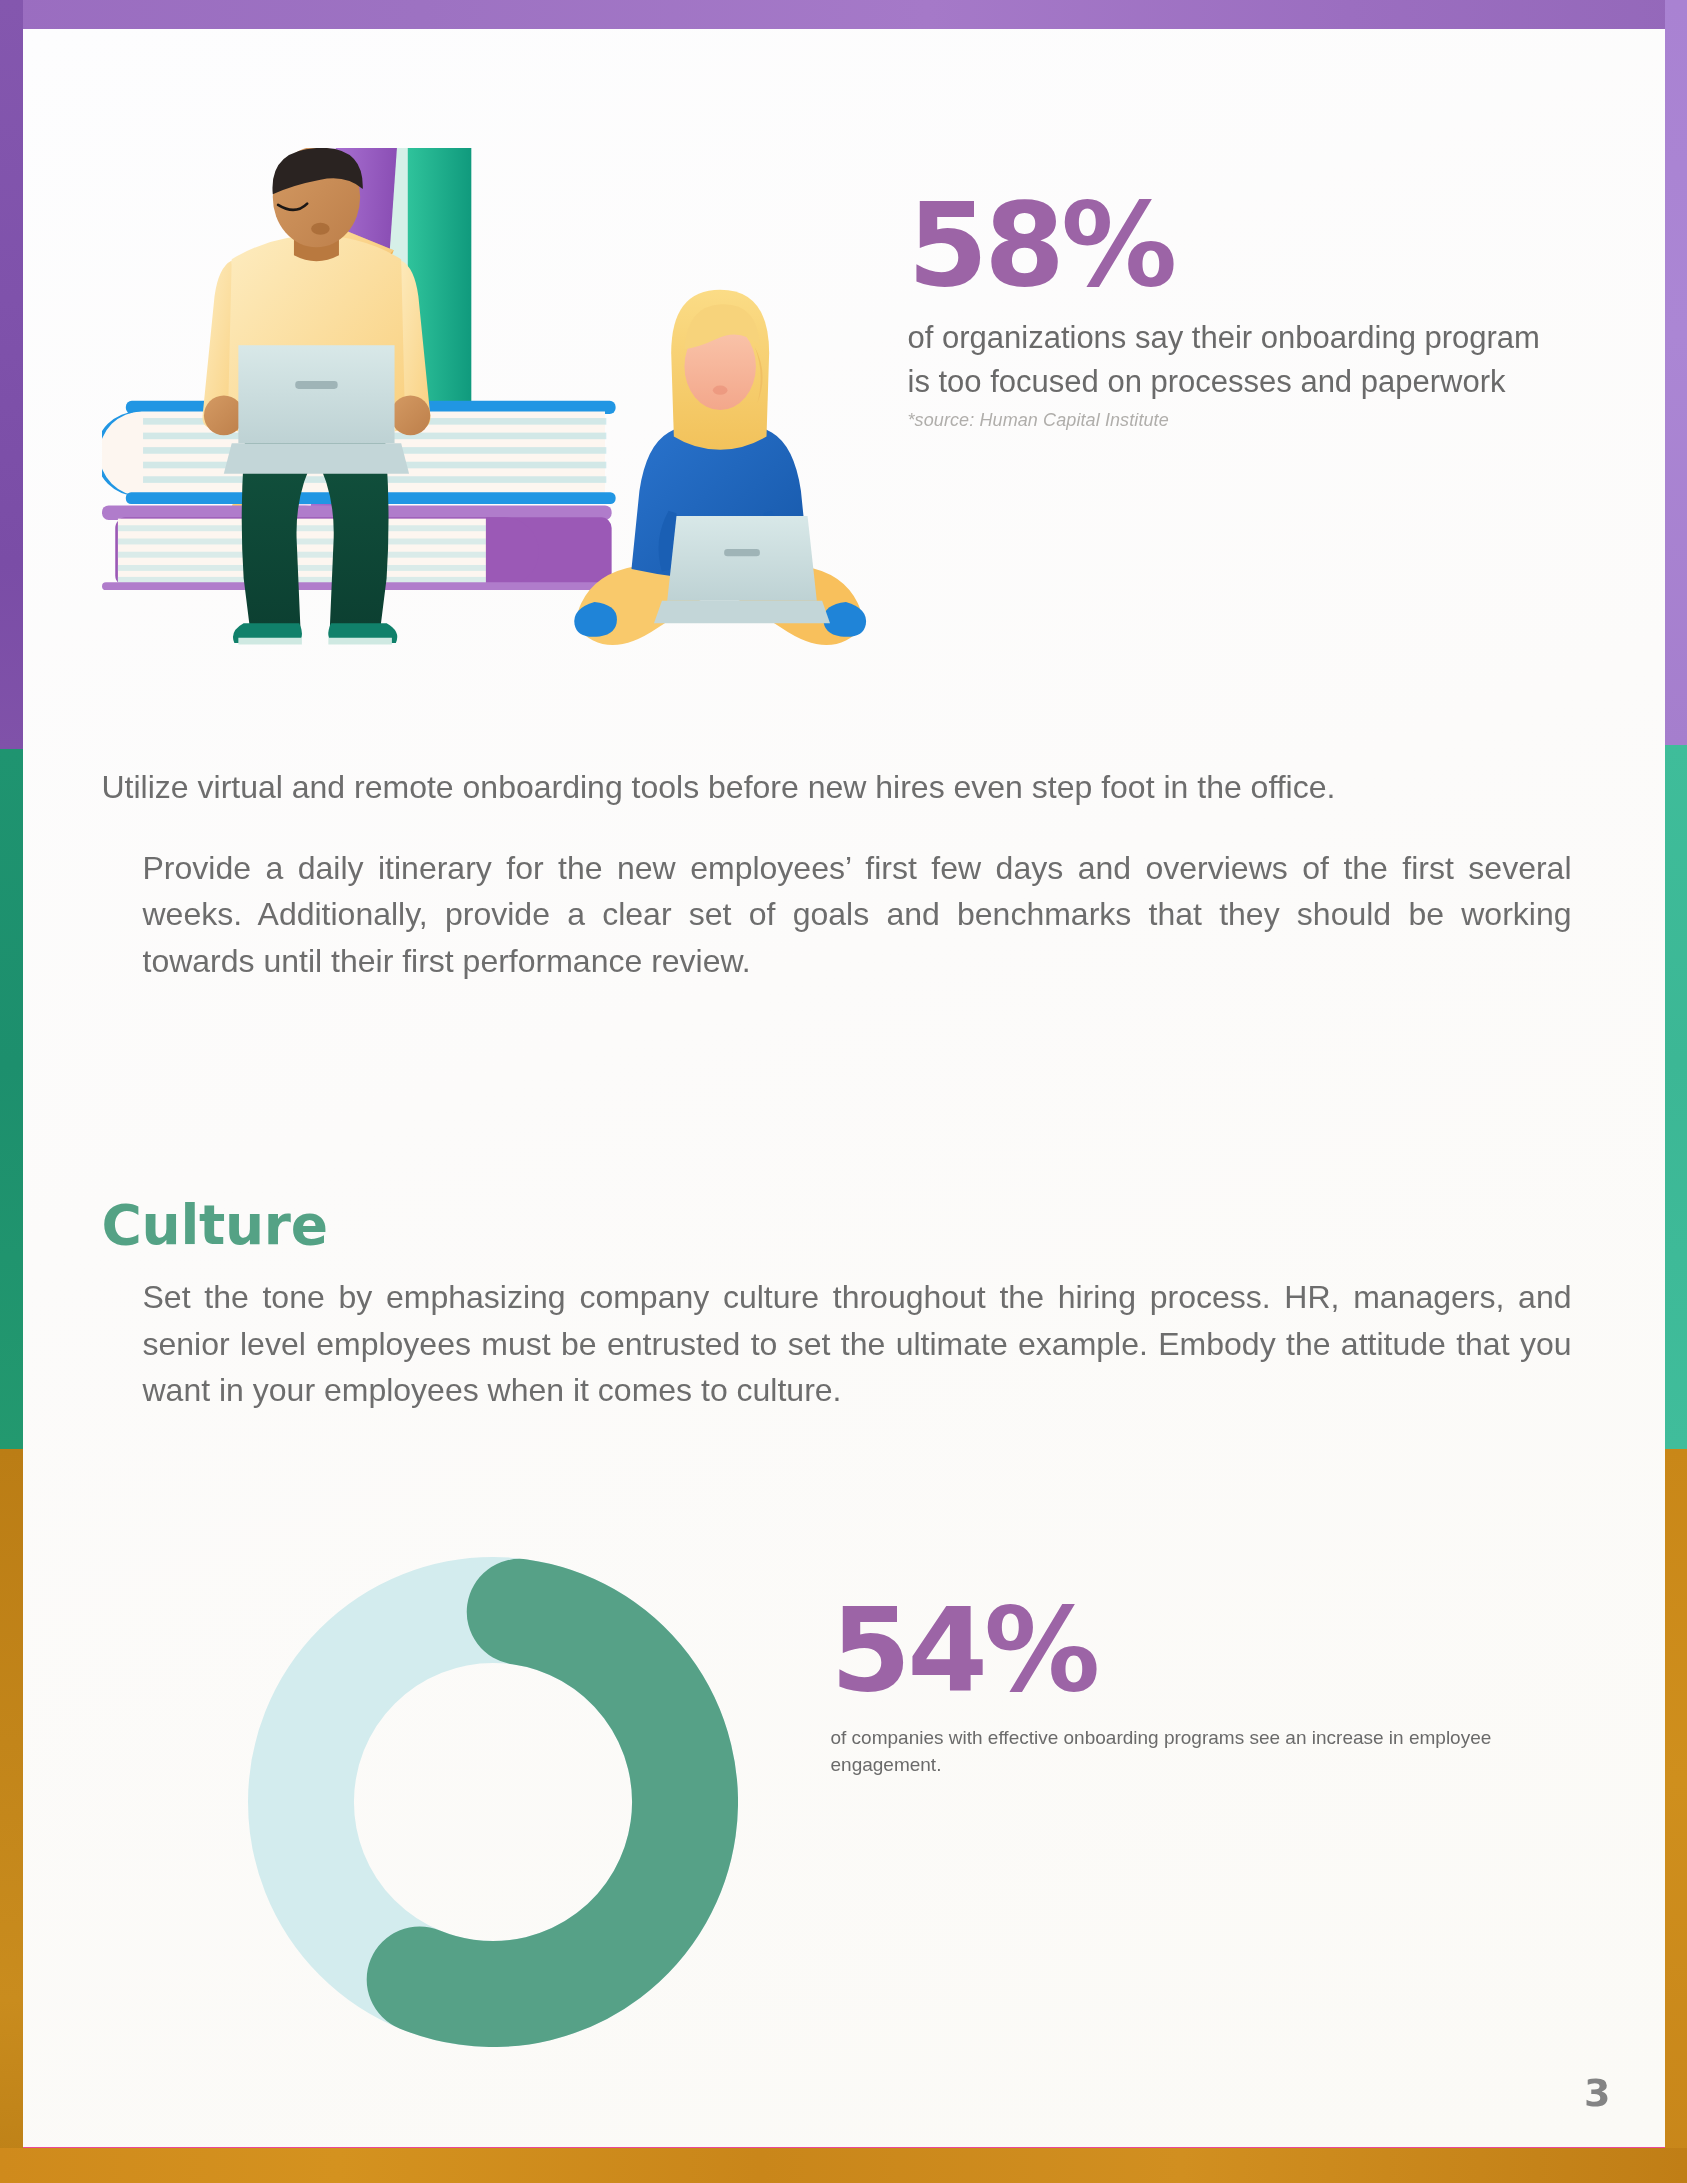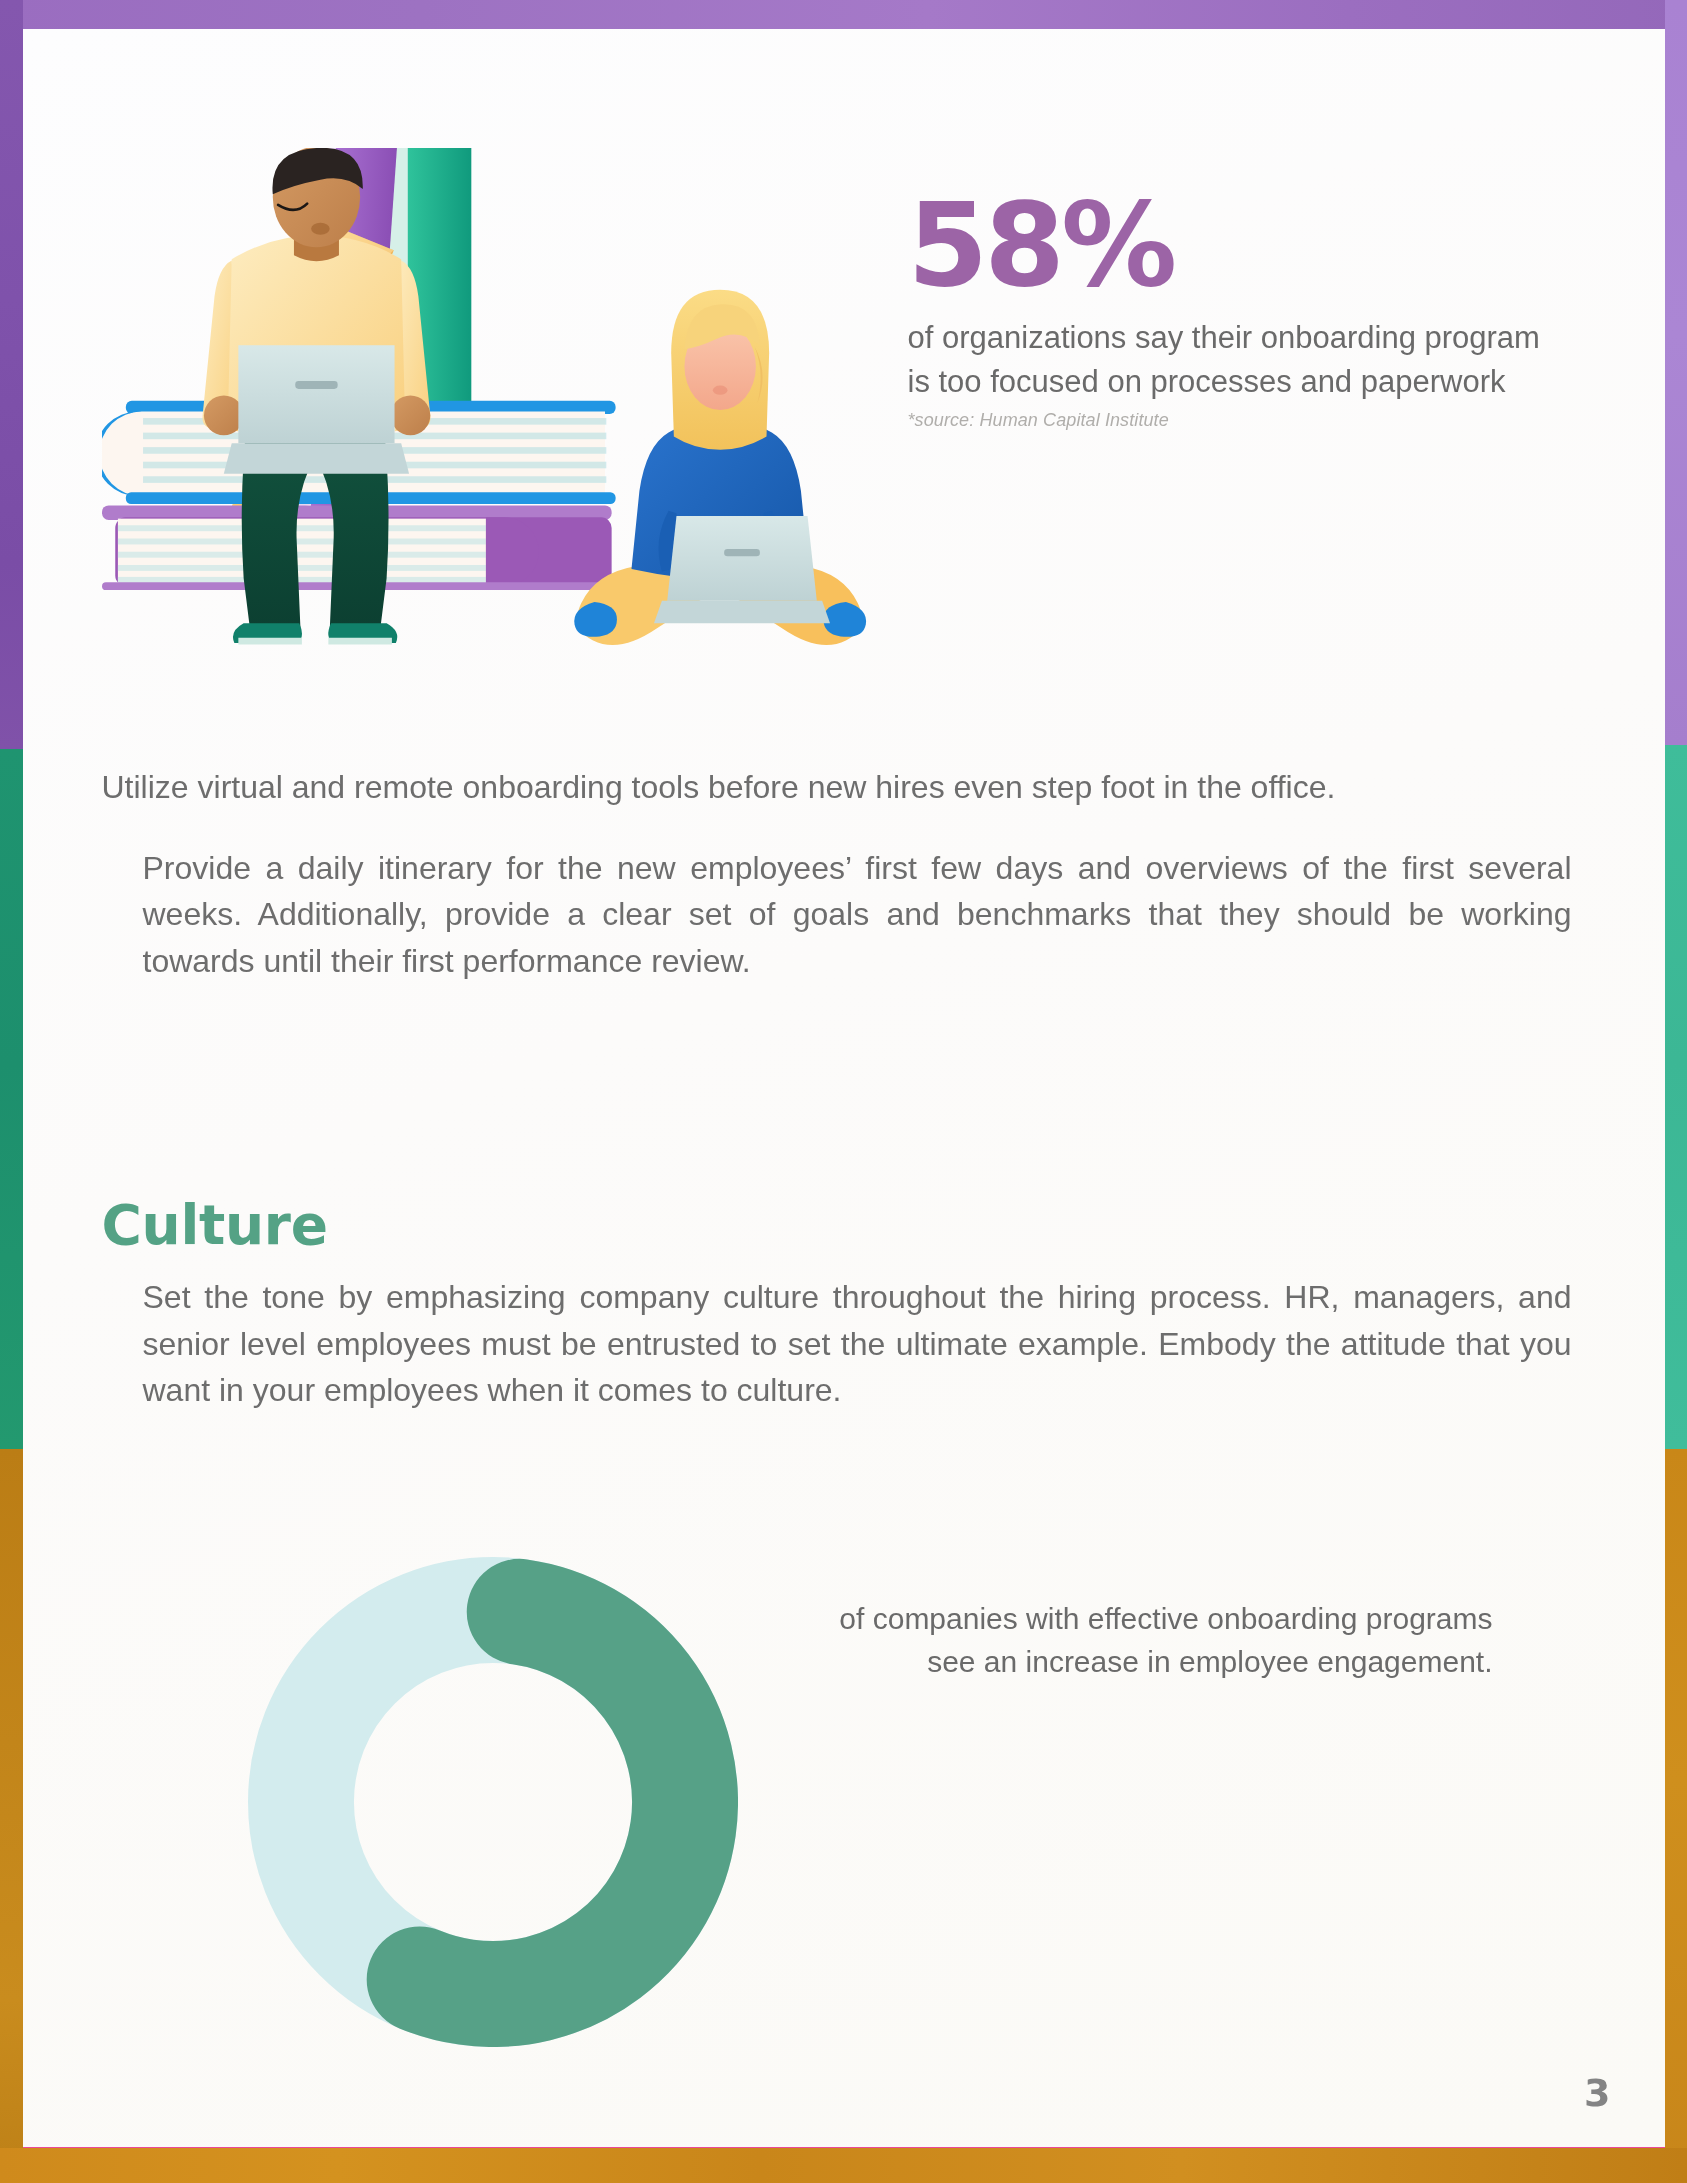--- a/index.html
+++ b/index.html
@@ -186,21 +186,21 @@
     width: 490px;
     height: 490px;
   }
   .stat-bottom {
     position: absolute;
     left: 808px;
     top: 93px;
     width: 701px;
   }
   .stat-bottom .pct { margin-bottom: 20px; }
-  .stat-bottom .stat-desc { font-size: 30px; line-height: 1.44; text-align: right; }
+  .stat-bottom .stat-desc { font-size: 19px; line-height: 1.44; }
 
   
   .page-num {
     position: absolute;
     right: 54px;
     bottom: 32px;
     font-family: "DejaVu Sans", sans-serif;
     font-weight: 700;
     font-size: 38px;
     color: #848484;
@@ -401,20 +401,21 @@
       <div class="donut-wrap">
         <svg width="490" height="490" viewBox="0 0 740 740" xmlns="http://www.w3.org/2000/svg">
 
           <circle cx="370" cy="370" r="290" fill="none" stroke="#d3ecee" stroke-width="160"></circle>
 
           <circle cx="370" cy="370" r="290" fill="none" stroke="#56a187" stroke-width="160" stroke-linecap="round" stroke-dasharray="983.9 838.2" stroke-dashoffset="0" transform="rotate(-82 370 370)"></circle>
         </svg>
       </div>
 
       <div class="stat-bottom">
+        <div class="pct">54%</div>
         <p class="stat-desc">of companies with effective onboarding programs see an increase in employee engagement.</p>
       </div>
     </div>
 
     <div class="page-num">3</div>
 
   </div>
 </div>
 
 

